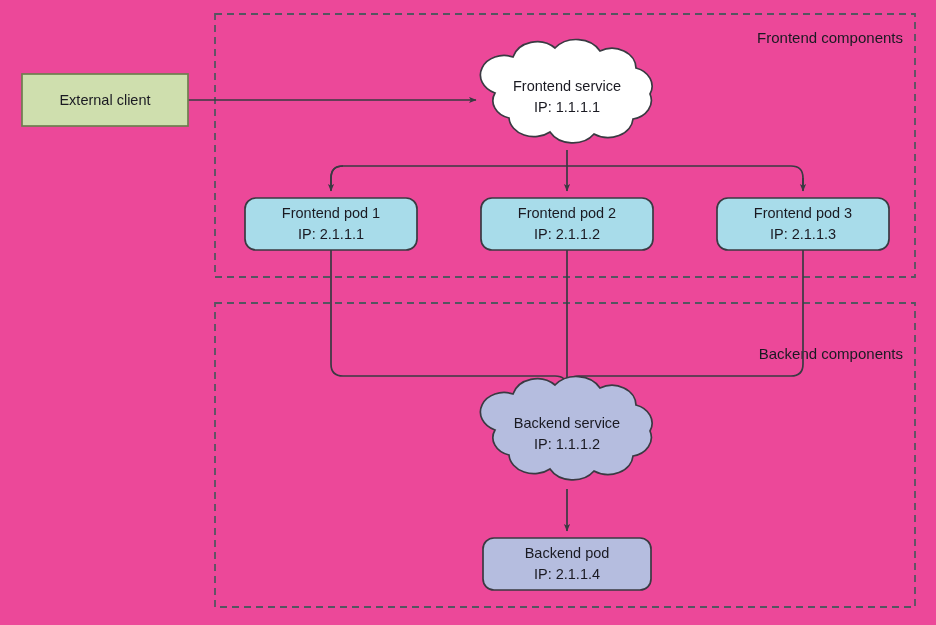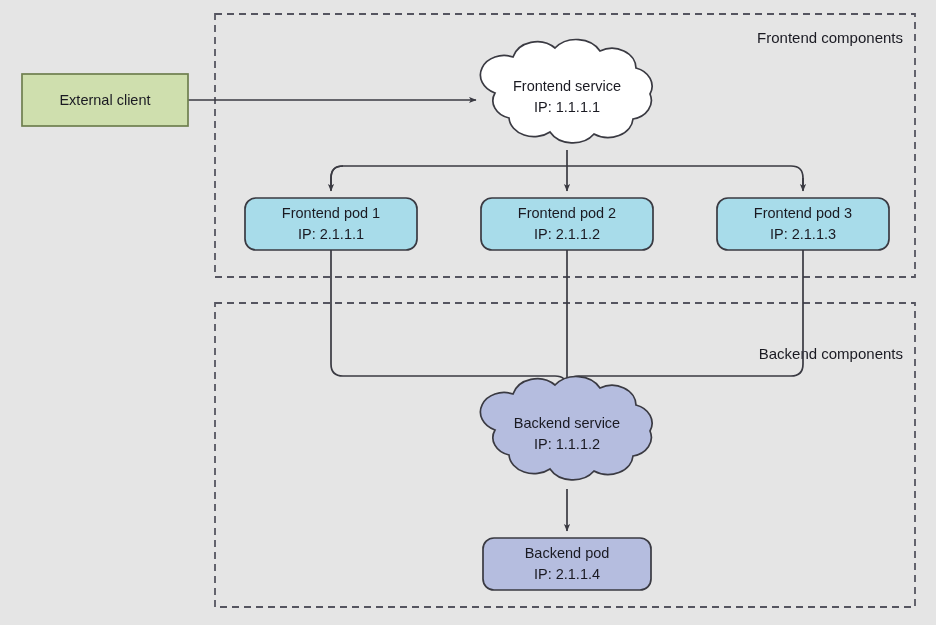--- a/index.html
+++ b/index.html
@@ -2,21 +2,21 @@
 <html><head>
 <meta charset="utf-8">
 <style>
   html,body{margin:0;padding:0;background:#ffffff;}
   body{
     width:936px;height:625px;
     font-family:"Liberation Sans","DejaVu Sans",sans-serif;
     -webkit-font-smoothing:antialiased;
     overflow:hidden;
   }
-  #stage{position:relative;width:936px;height:625px;background:#e5e5e5;}
+  #stage{position:relative;width:936px;height:625px;background:#ec4899;}
   svg#diagram{position:absolute;left:0;top:0;width:936px;height:625px;}
   text{font-family:"Liberation Sans","DejaVu Sans",sans-serif;fill:#1a1a22;}
   .node-label{font-size:14.5px;text-anchor:middle;dominant-baseline:middle;}
   .group-label{font-size:15px;text-anchor:end;dominant-baseline:middle;}
   .edge{fill:none;stroke:#3a3a42;stroke-width:1.7;}
   .shape-stroke{stroke:#3a3a42;stroke-width:1.7;}
 </style>
 </head>
 <body>
 

